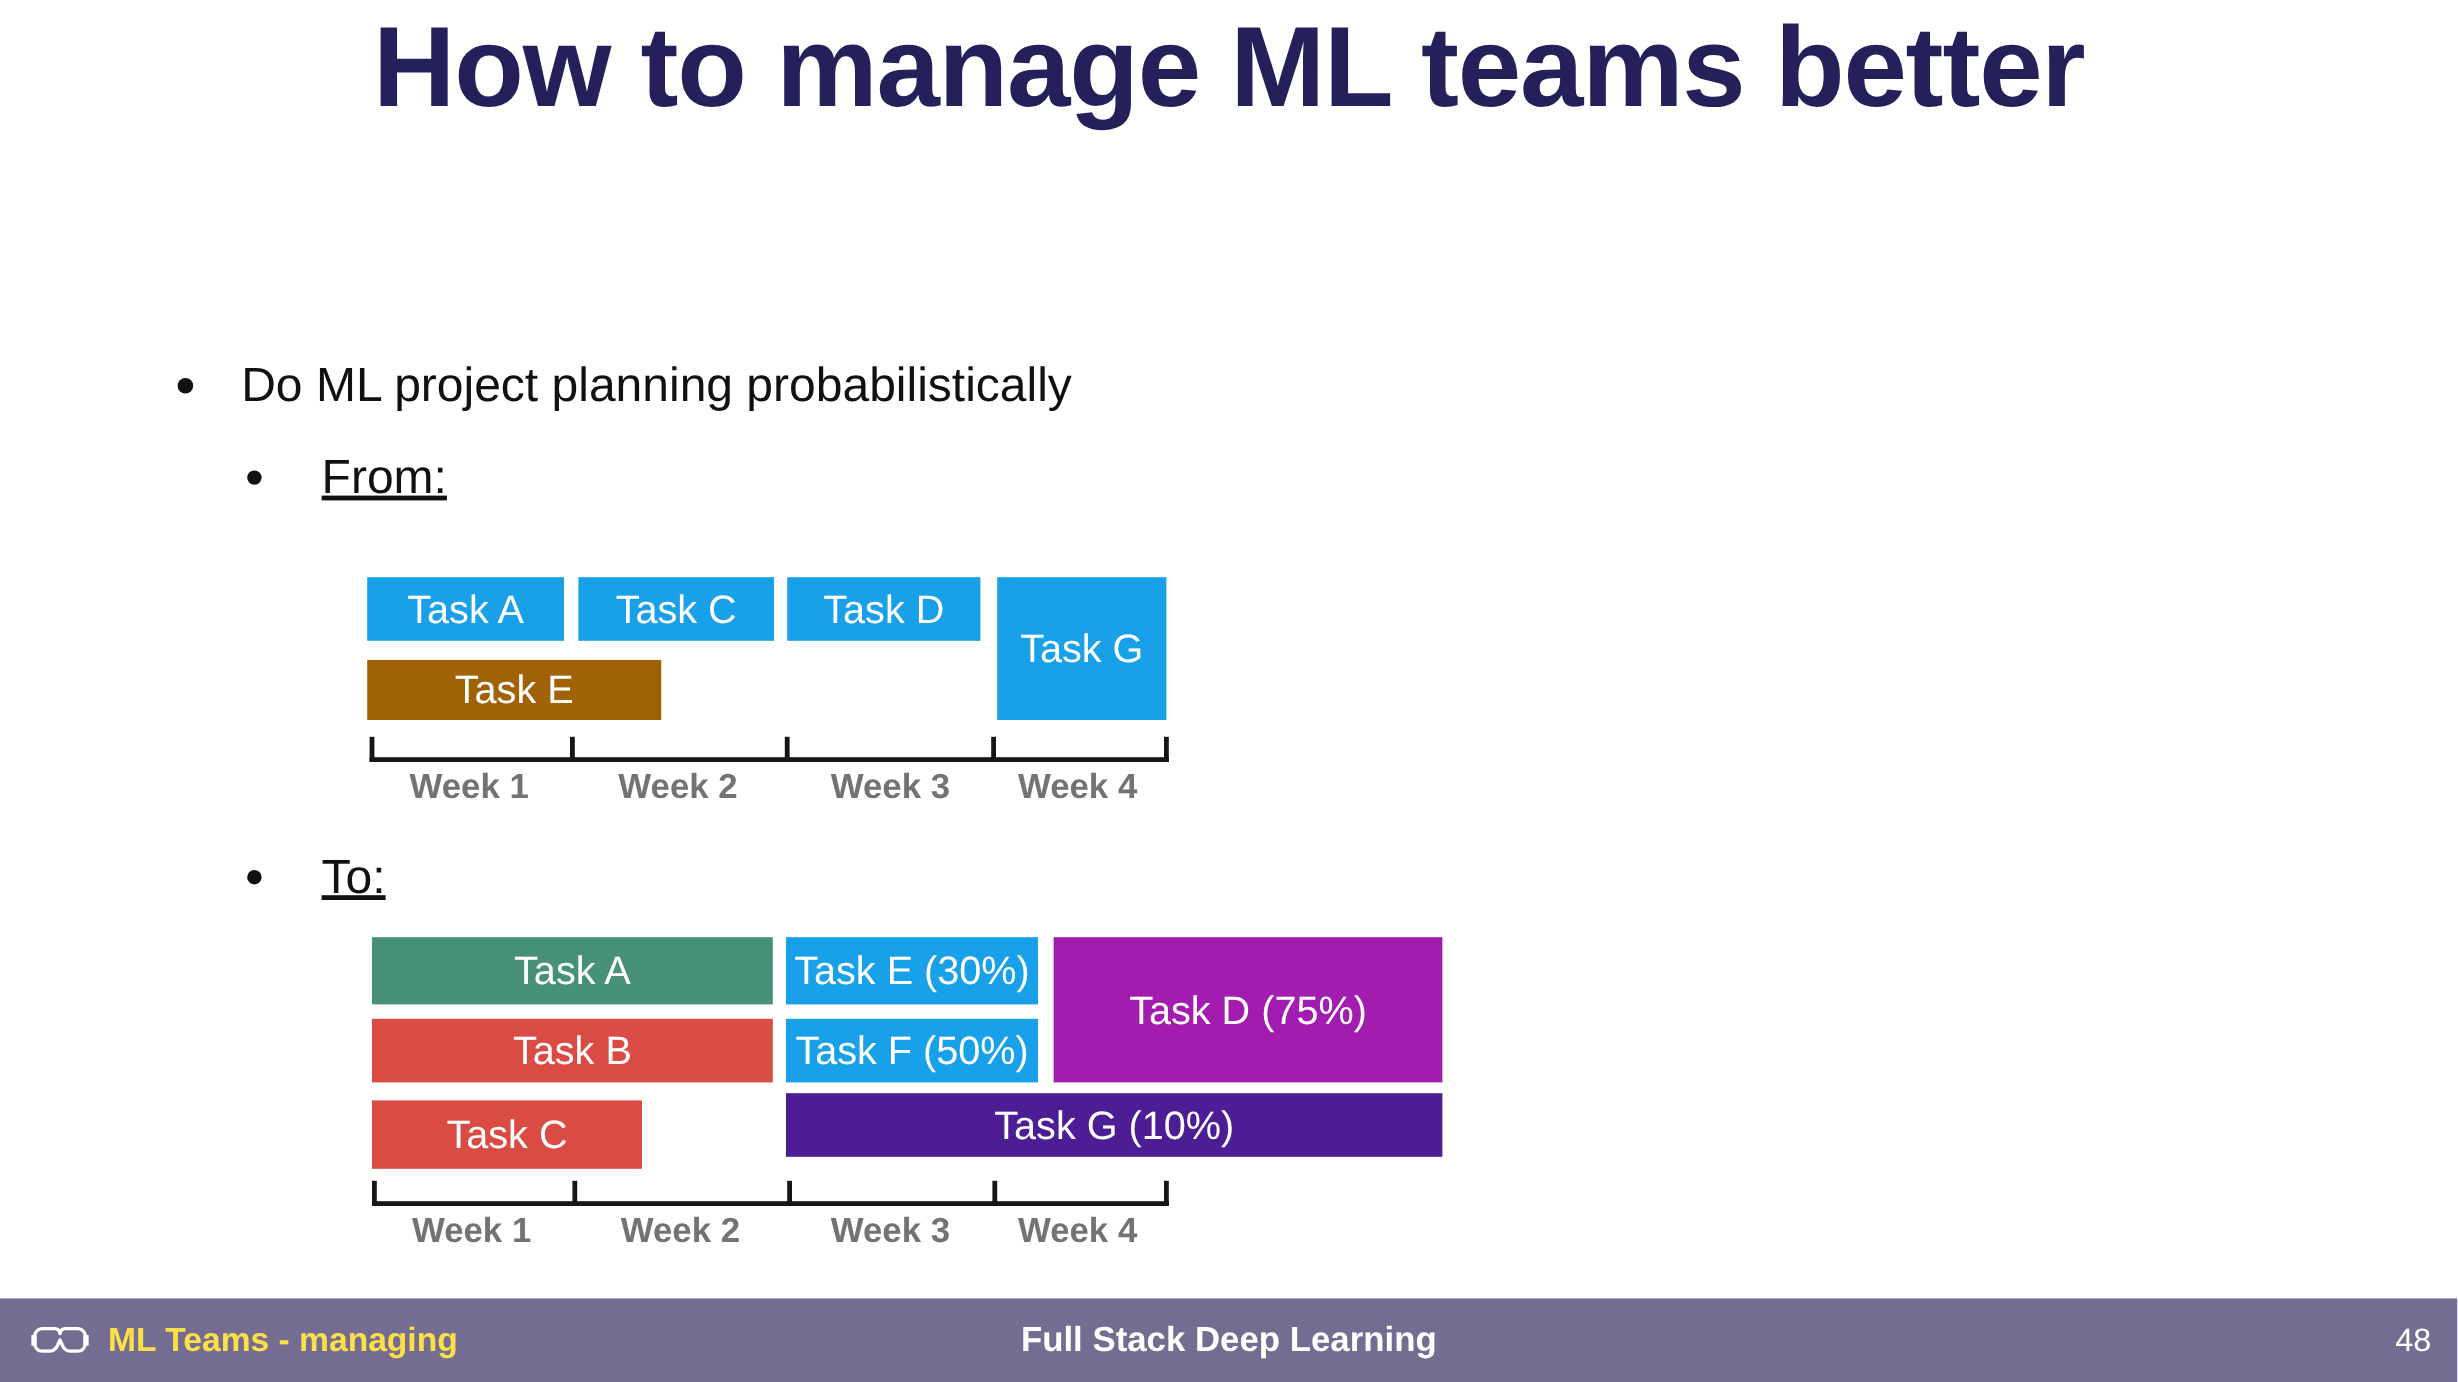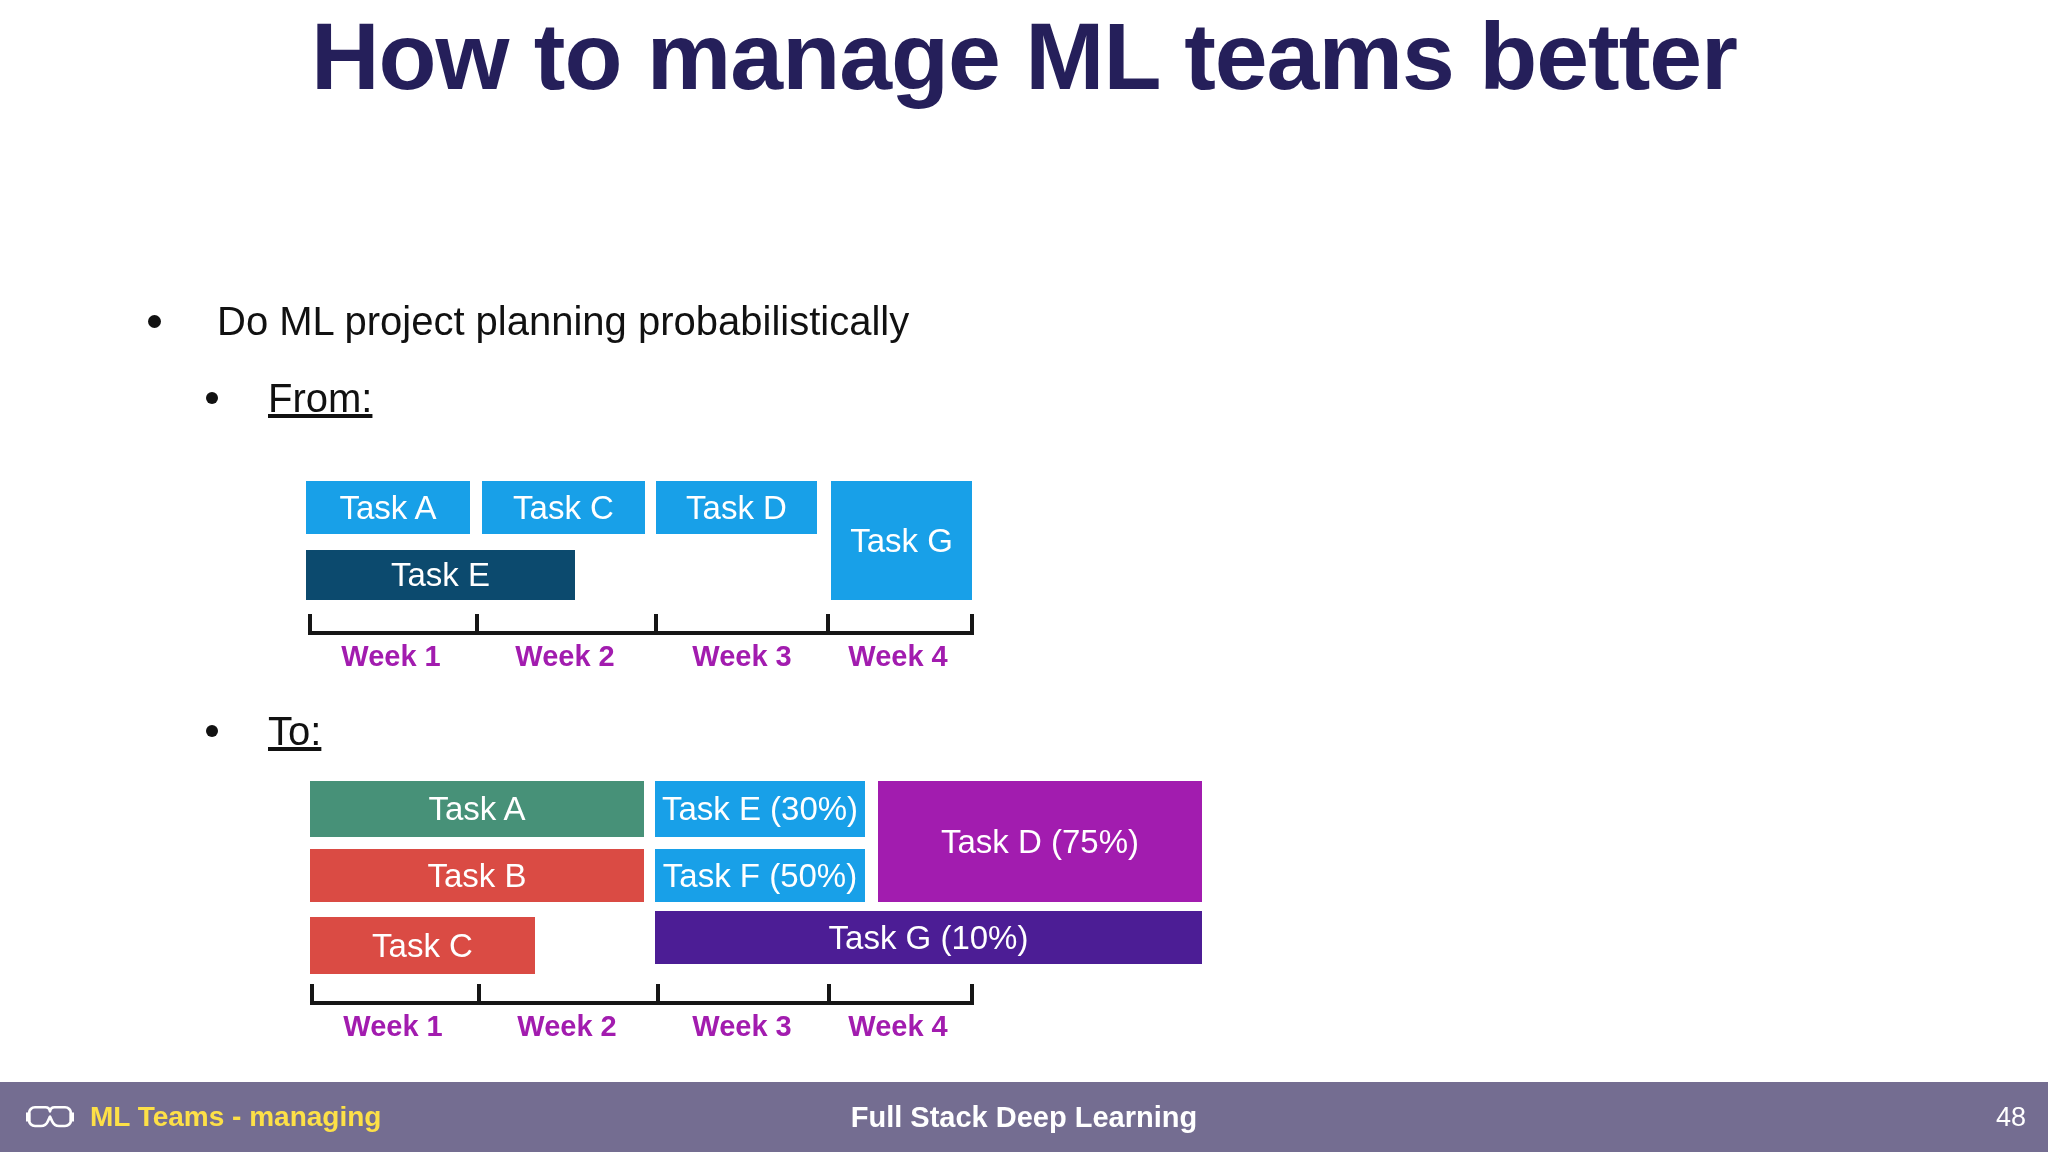--- a/index.html
+++ b/index.html
@@ -36,21 +36,21 @@
     line-height: 44px;
     white-space: nowrap;
   }
   .dot {
     display: inline-block;
     background: #111111;
     border-radius: 50%;
   }
   .bullet.l1 { left: 148px; top: 299px; }
   .bullet.l1 .dot { width: 13px; height: 13px; }
-  .bullet.l1 .btext { margin-left: 56px; }
+  .bullet.l1 .btext { margin-left: 40px; }
   .bullet.l2 .dot { width: 12px; height: 12px; }
   .bullet.l2 .btext { margin-left: 50px; text-decoration: underline; }
   #bullet-from { left: 206px; top: 376px; }
   #bullet-to   { left: 206px; top: 709px; }
 
   
   .chart { position: absolute; }
   #chart-from { left: 306px; top: 481px; width: 690px; height: 215px; }
   #chart-to   { left: 310px; top: 781px; width: 910px; height: 280px; }
 
@@ -74,21 +74,21 @@
     position: absolute;
     width: 4px;
     background: #161616;
   }
   .week-label {
     position: absolute;
     transform: translateX(-50%);
     font-size: 29px;
     line-height: 34px;
     font-weight: 700;
-    color: #a21caf;
+    color: #737373;
     white-space: nowrap;
   }
 
   
   .footer {
     position: absolute;
     left: 0;
     top: 1082px;
     width: 100%;
     height: 70px;
@@ -149,21 +149,21 @@
   <div class="bullet l2" id="bullet-from">
     <span class="dot"></span>
     <span class="btext">From:</span>
   </div>
 
   <div class="chart" id="chart-from">
       <div class="task-bar" style="left: 0px; top: 0px; width: 164px; height: 53px; background: rgb(24, 160, 232);">Task A</div>
       <div class="task-bar" style="left: 176px; top: 0px; width: 163px; height: 53px; background: rgb(24, 160, 232);">Task C</div>
       <div class="task-bar" style="left: 350px; top: 0px; width: 161px; height: 53px; background: rgb(24, 160, 232);">Task D</div>
       <div class="task-bar" style="left: 525px; top: 0px; width: 141px; height: 119px; background: rgb(24, 160, 232);">Task G</div>
-      <div class="task-bar" style="left: 0px; top: 69px; width: 269px; height: 50px; background: #0c4a6e;">Task E</div>
+      <div class="task-bar" style="left: 0px; top: 69px; width: 245px; height: 50px; background: #a16207;">Task E</div>
       <div class="axis-line" style="left: 2px; top: 150px; width: 666px;"></div>
       <div class="axis-tick" style="left: 2px; top: 133px; height: 21px;"></div>
       <div class="axis-tick" style="left: 169px; top: 133px; height: 21px;"></div>
       <div class="axis-tick" style="left: 348px; top: 133px; height: 21px;"></div>
       <div class="axis-tick" style="left: 520px; top: 133px; height: 21px;"></div>
       <div class="axis-tick" style="left: 664px; top: 133px; height: 21px;"></div>
       <div class="week-label" style="left: 85px; top: 158px;">Week 1</div>
       <div class="week-label" style="left: 259px; top: 158px;">Week 2</div>
       <div class="week-label" style="left: 436px; top: 158px;">Week 3</div>
       <div class="week-label" style="left: 592px; top: 158px;">Week 4</div>

